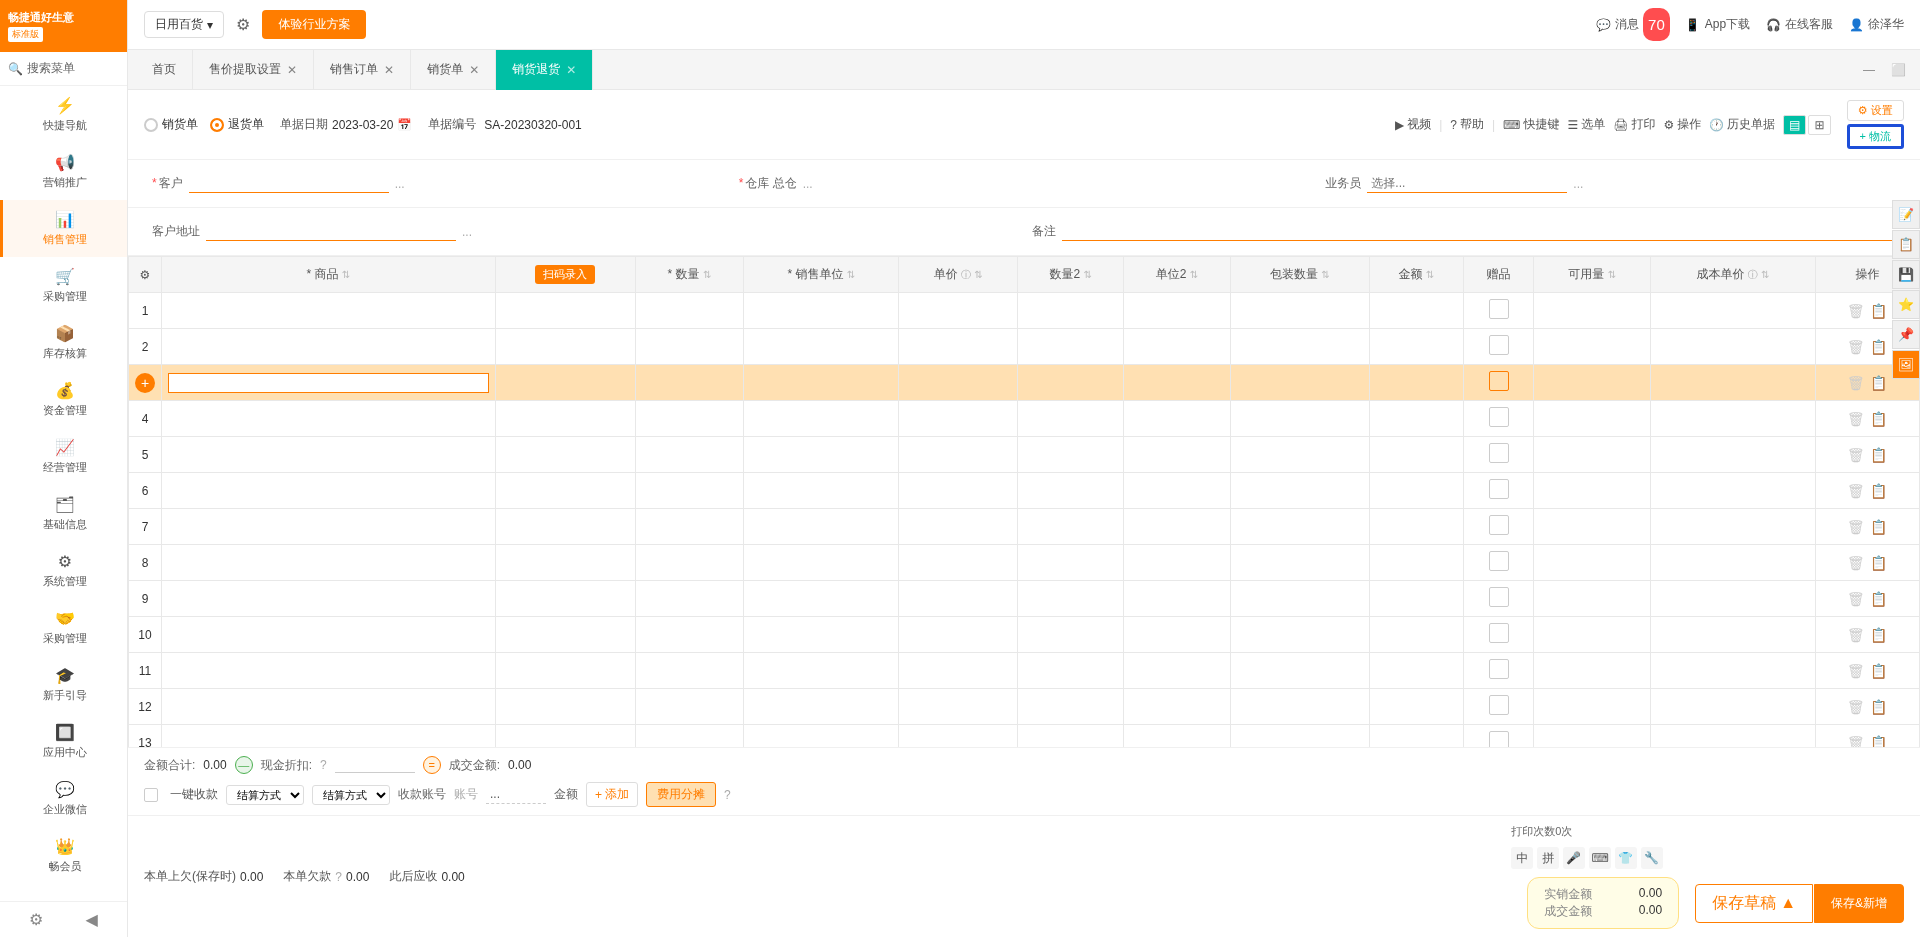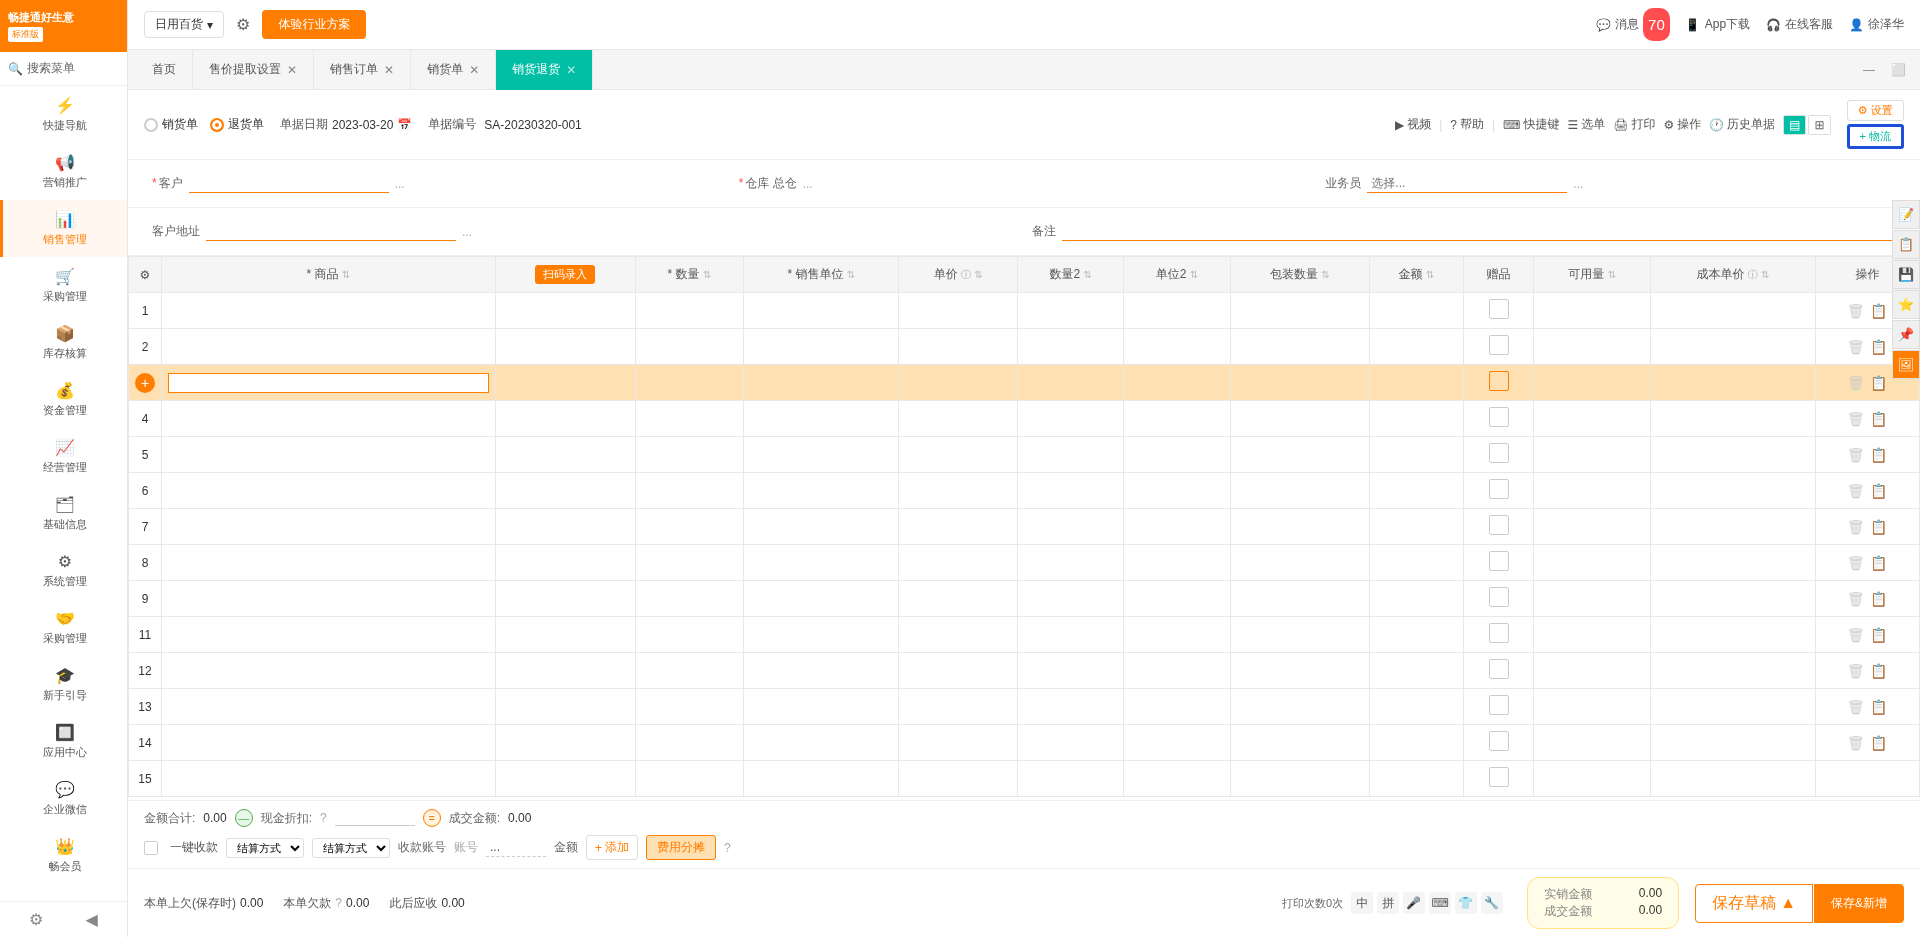--- a/index.html
+++ b/index.html
@@ -81,21 +81,21 @@
     .footer-row2 { display: flex; align-items: center; gap: 8px; color: #555; font-size: 12px; }
     .footer-checkbox { width: 14px; height: 14px; border: 1px solid #ccc; border-radius: 2px; display: inline-block; margin-right: 4px; }
     .footer-select { border: 1px solid #ddd; border-radius: 3px; padding: 2px 6px; font-size: 11px; background: #fff; }
     .footer-input-dotted { border-bottom: 1px dashed #ccc; padding: 2px 4px; min-width: 60px; }
     .add-fee-btn { display: flex; align-items: center; gap: 3px; background: #fff; border: 1px solid #ddd; border-radius: 3px; padding: 3px 8px; cursor: pointer; color: #ff7d00; }
     .fee-split-btn { background: #fff; border: 1px solid #ddd; border-radius: 3px; padding: 3px 10px; cursor: pointer; color: #555; font-size: 12px; }
     .fee-split-btn.active { background: #ffe0b2; border-color: #ff7d00; color: #ff7d00; }
     .bottom-status { border-top: 1px solid #f0f0f0; padding: 8px 16px; display: flex; align-items: center; gap: 20px; background: #fff; font-size: 12px; color: #555; }
     .bottom-status-item { display: flex; align-items: center; gap: 4px; }
     .bottom-status-value { color: #333; }
-    .bottom-actions { margin-left: auto; display: flex; align-items: center; gap: 8px; }
+    .bottom-actions { margin-left: auto; display: flex; align-items: flex-start; gap: 8px; flex-direction: column; }
     .print-info { color: #666; font-size: 11px; }
     .toolbar-icons { display: flex; align-items: center; gap: 4px; }
     .toolbar-icon { width: 22px; height: 22px; background: #f5f5f5; border-radius: 3px; display: flex; align-items: center; justify-content: center; cursor: pointer; font-size: 12px; }
 
     
     .save-buttons { display: flex; gap: 1px; }
     .save-draft-btn { background: #fff; border: 1px solid #ff7d00; color: #ff7d00; border-radius: 4px 0 0 4px; padding: 8px 16px; cursor: pointer; font-size: 16px; display: flex; align-items: center; gap: 4px; }
     .save-new-btn { background: #ff7d00; border: 1px solid #ff7d00; color: #fff; border-radius: 0 4px 4px 0; padding: 8px 16px; cursor: pointer; font-size: 12px; font-weight: 500; }
 
     
@@ -553,20 +553,41 @@
               <td></td>
               <td>
                 <div class="action-icons">
                   <span class="action-icon">🗑</span>
                   <span class="action-icon">📋</span>
                 </div>
               </td>
             </tr>
           <tr>
               <td class="row-num">9</td>
+              <td></td>
+              <td></td>
+              <td></td>
+              <td></td>
+              <td></td>
+              <td></td>
+              <td></td>
+              <td></td>
+              <td></td>
+              <td><span class="checkbox-cell"></span></td>
+              <td></td>
+              <td></td>
+              <td>
+                <div class="action-icons">
+                  <span class="action-icon">🗑</span>
+                  <span class="action-icon">📋</span>
+                </div>
+              </td>
+            </tr>
+          <tr>
+              <td class="row-num">10</td>
               <td></td>
               <td></td>
               <td></td>
               <td></td>
               <td></td>
               <td></td>
               <td></td>
               <td></td>
               <td></td>
               <td><span class="checkbox-cell"></span></td>

